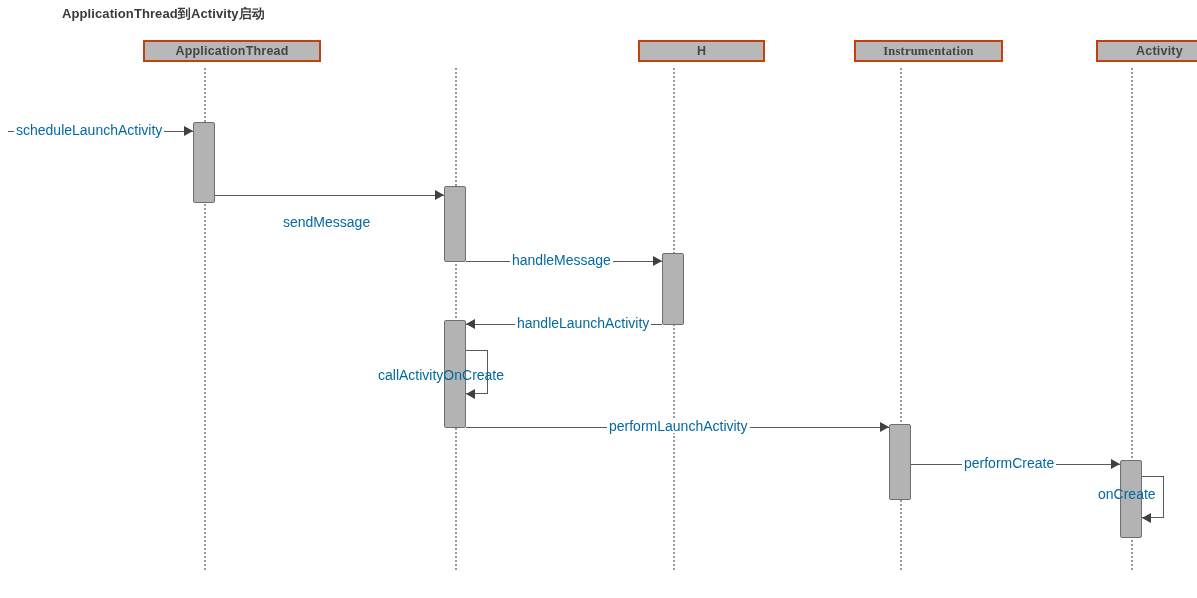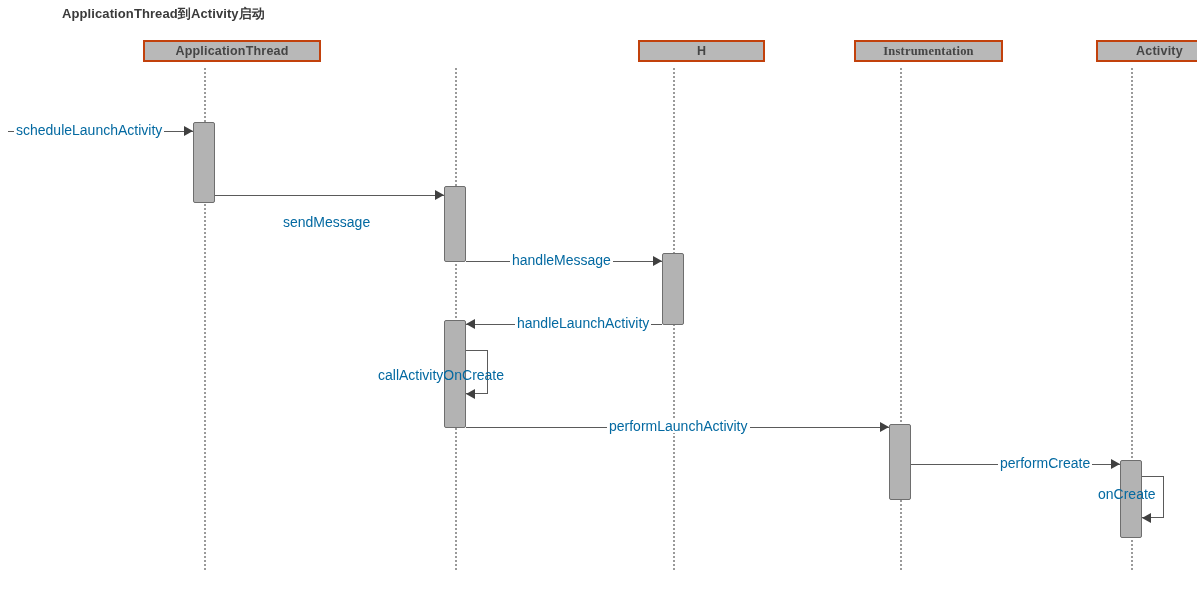--- a/index.html
+++ b/index.html
@@ -147,19 +147,19 @@
   <div class="self-call" style="left:466px; top:350px; width:22px; height:44px;"></div>
   <div class="arrow-head left" style="left:466px; top:389px;"></div>
   <div class="msg-label nobg" style="left:376px; top:369px;">callActivityOnCreate</div>
 
   <div class="msg-line" style="left:466px; top:427px; width:423px;"></div>
   <div class="arrow-head right" style="left:880px; top:422px;"></div>
   <div class="msg-label" style="left:607px; top:420px;">performLaunchActivity</div>
 
   <div class="msg-line" style="left:911px; top:464px; width:209px;"></div>
   <div class="arrow-head right" style="left:1111px; top:459px;"></div>
-  <div class="msg-label" style="left:962px; top:457px;margin-left:36px;">performCreate</div>
+  <div class="msg-label" style="left:962px; top:457px;">performCreate</div>
 
   <div class="self-call" style="left:1142px; top:476px; width:22px; height:42px;"></div>
   <div class="arrow-head left" style="left:1142px; top:513px;"></div>
   <div class="msg-label nobg" style="left:1096px; top:488px;text-align:center;">onCreate</div>
 
 </div>
 
 </body></html>

